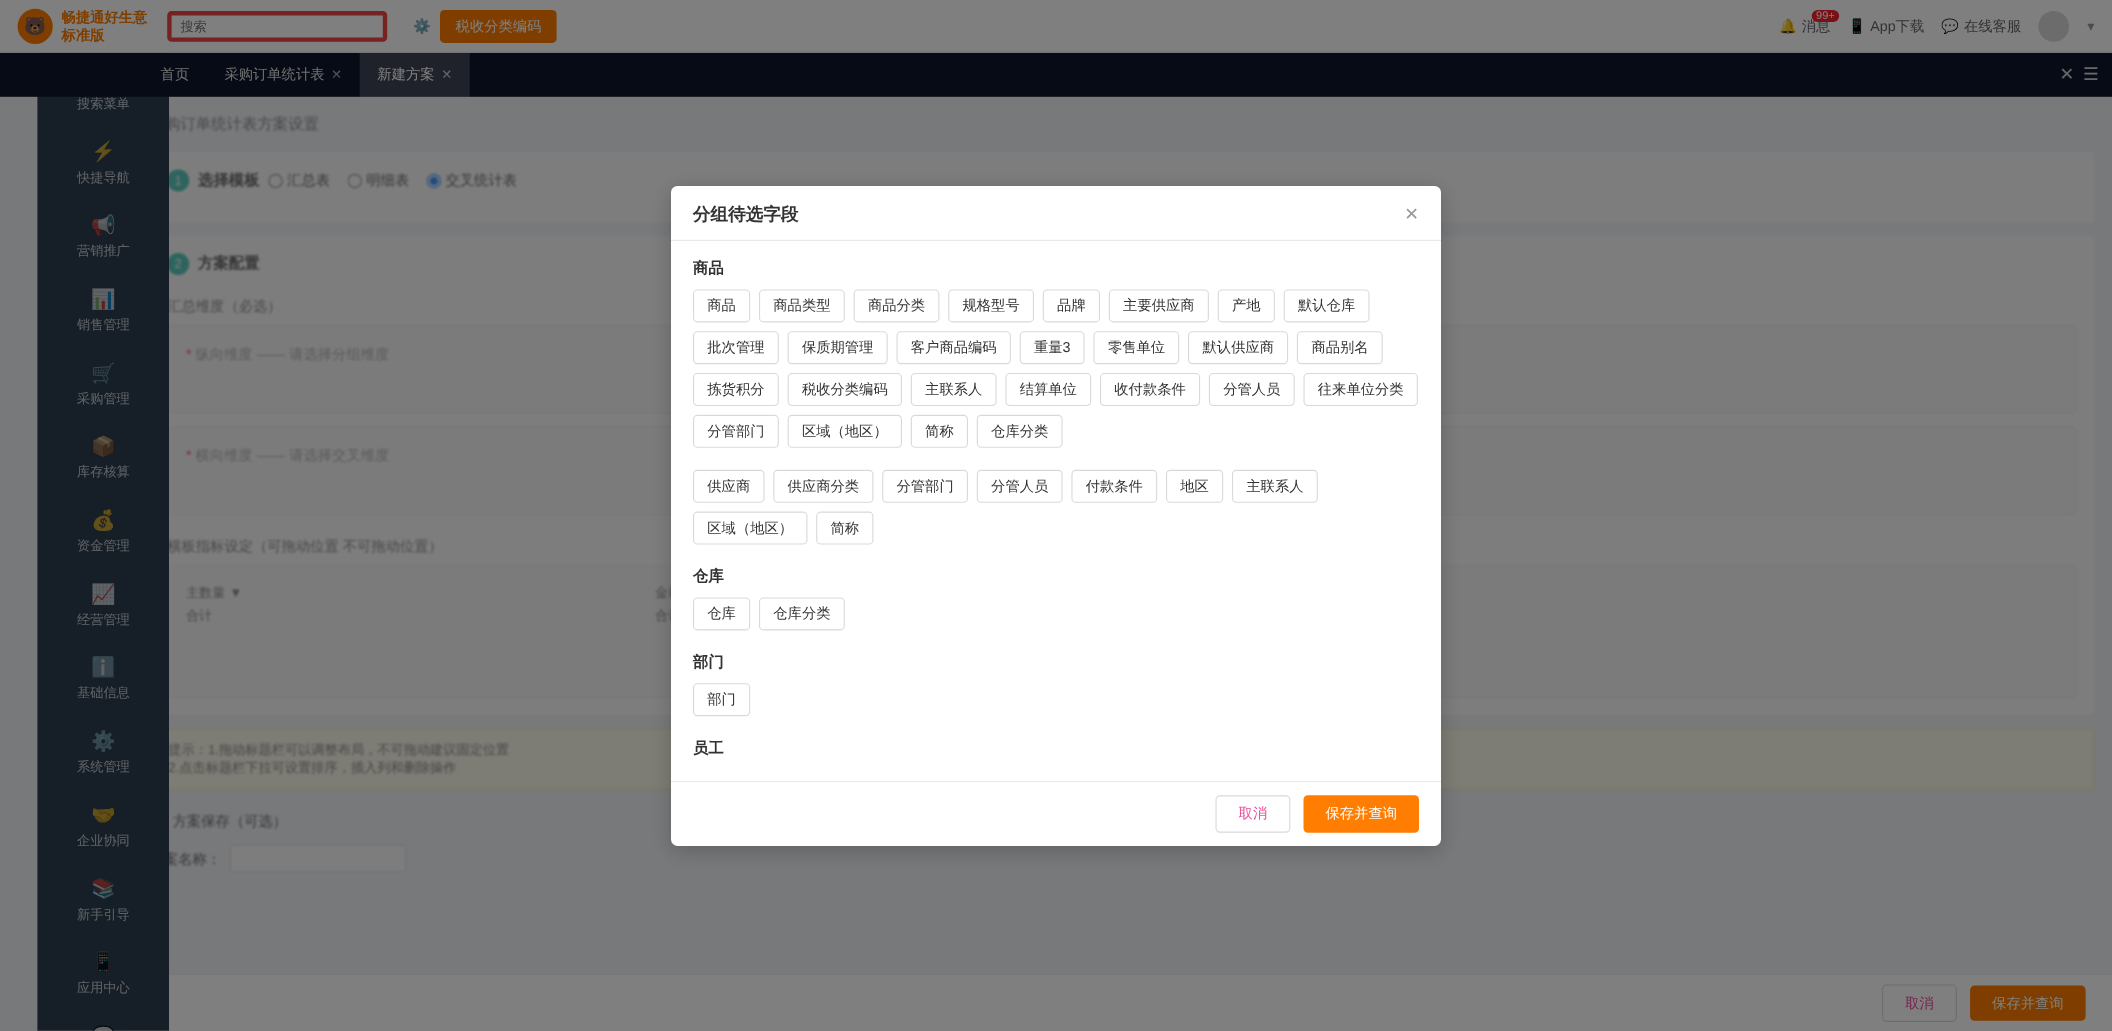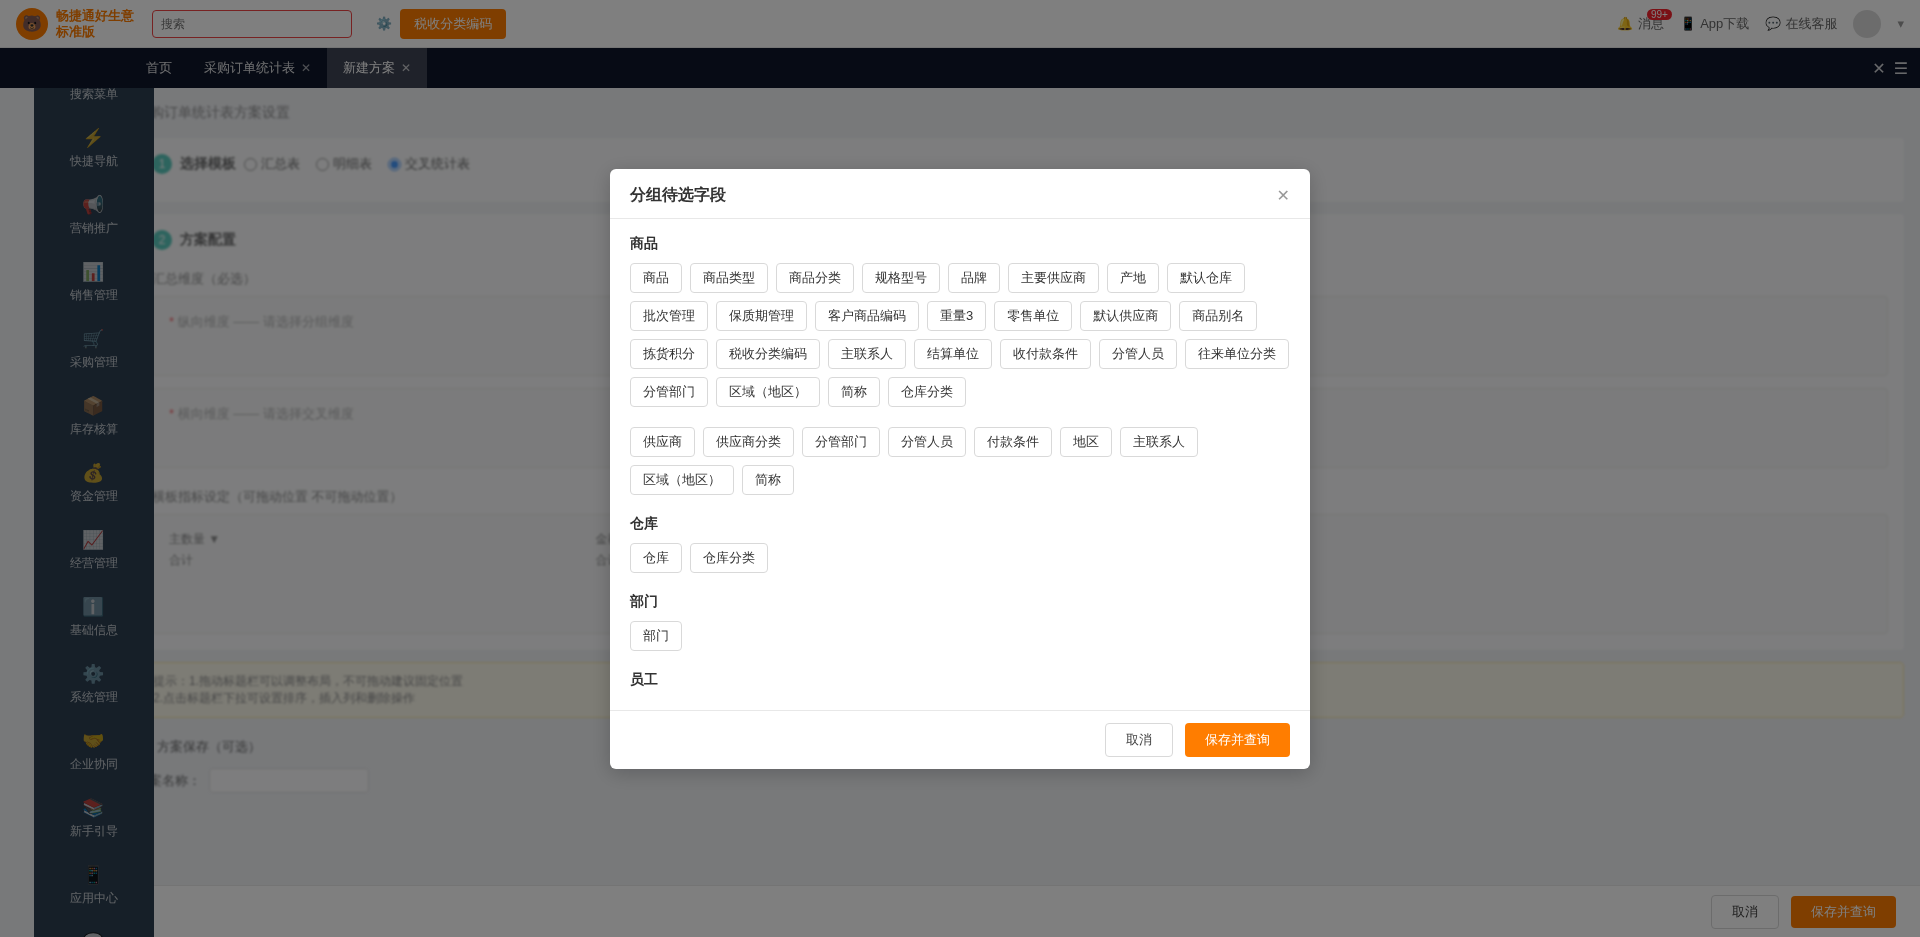--- a/index.html
+++ b/index.html
@@ -4,21 +4,21 @@
   <style>
     * { box-sizing: border-box; margin: 0; padding: 0; }
     body { font-family: 'Microsoft YaHei', 'PingFang SC', sans-serif; font-size: 13px; background: #f0f2f5; color: #333; overflow: hidden; }
 
     
     .top-bar { height: 48px; background: #fff; display: flex; align-items: center; padding: 0 16px; border-bottom: 1px solid #e8e8e8; position: fixed; top: 0; left: 0; right: 0; z-index: 100; }
     .logo-area { width: 120px; display: flex; align-items: center; gap: 8px; }
     .logo-icon { width: 32px; height: 32px; background: #ff7d00; border-radius: 50%; display: flex; align-items: center; justify-content: center; color: #fff; font-size: 16px; }
     .logo-text { font-size: 13px; color: #ff7d00; font-weight: bold; line-height: 1.2; }
     .top-search { flex: 1; max-width: 200px; margin: 0 16px; }
-    .top-search input { width: 100%; height: 28px; border: 1px solid #ef4444; border-radius: 4px; padding: 0 8px; font-size: 12px; outline: none; }
+    .top-search input { width: 100%; height: 28px; border: 4px solid #ef4444; border-radius: 4px; padding: 0 8px; font-size: 12px; outline: none; }
     .top-actions { margin-left: auto; display: flex; align-items: center; gap: 16px; }
     .action-btn { background: #ff7d00; color: #fff; border: none; border-radius: 4px; padding: 6px 14px; font-size: 13px; cursor: pointer; }
     .top-icon { display: flex; align-items: center; gap: 4px; font-size: 13px; color: #666; cursor: pointer; position: relative; }
     .badge { background: #f5222d; color: #fff; border-radius: 10px; padding: 0 4px; font-size: 10px; position: absolute; top: -6px; right: -8px; min-width: 16px; text-align: left; }
     .user-avatar { width: 28px; height: 28px; background: #d9d9d9; border-radius: 50%; }
 
     
     .nav-tabs { height: 40px; background: #0f172a; display: flex; align-items: center; padding: 0 0 0 130px; position: fixed; top: 48px; left: 0; right: 0; z-index: 99; }
     .nav-tab { height: 40px; padding: 0 16px; display: flex; align-items: center; gap: 6px; color: #fff; cursor: pointer; font-size: 13px; opacity: 0.85; }
     .nav-tab.active { background: rgba(255,255,255,0.2); opacity: 1; }
@@ -36,21 +36,21 @@
     
     .form-section { background: #fff; border-radius: 4px; margin-bottom: 12px; padding: 16px; }
     .section-header { display: flex; align-items: center; gap: 8px; margin-bottom: 12px; }
     .section-num { background: #1db8a6; color: #fff; width: 20px; height: 20px; border-radius: 50%; display: flex; align-items: center; justify-content: center; font-size: 12px; }
     .section-title { font-size: 14px; font-weight: bold; }
     .template-options { display: flex; align-items: center; gap: 16px; }
     .radio-label { display: flex; align-items: center; gap: 4px; cursor: pointer; }
 
     
     .bottom-bar { position: fixed; bottom: 0; left: 120px; right: 0; height: 52px; background: #fff; border-top: 1px solid #e8e8e8; display: flex; align-items: center; justify-content: flex-end; padding: 0 24px; gap: 12px; }
-    .btn-cancel { border: 1px solid #d9d9d9; background: #fff; color: #404040; border-radius: 4px; padding: 7px 20px; cursor: pointer; font-size: 13px; }
+    .btn-cancel { border: 1px solid #d9d9d9; background: #fff; color: #ec4899; border-radius: 4px; padding: 7px 20px; cursor: pointer; font-size: 13px; }
     .btn-primary { background: #ff7d00; color: #fff; border: none; border-radius: 4px; padding: 7px 20px; cursor: pointer; font-size: 13px; }
 
     
     .modal-overlay { position: fixed; top: 0; left: 0; right: 0; bottom: 0; background: rgba(0,0,0,0.5); z-index: 1000; display: flex; align-items: center; justify-content: center; }
     .modal { background: #fff; border-radius: 6px; width: 700px; max-height: 600px; display: flex; flex-direction: column; position: relative; box-shadow: 0 4px 20px rgba(0,0,0,0.2); }
     .modal-header { padding: 16px 20px 12px; border-bottom: 1px solid #e8e8e8; display: flex; align-items: center; justify-content: space-between; flex-shrink: 0; }
     .modal-title { font-size: 16px; font-weight: bold; }
     .modal-close { cursor: pointer; font-size: 16px; color: #999; background: none; border: none; }
     .modal-body { padding: 16px 20px; overflow-y: auto; flex: 1; }
     .modal-footer { padding: 12px 20px; border-top: 1px solid #e8e8e8; display: flex; justify-content: flex-end; gap: 12px; flex-shrink: 0; }

